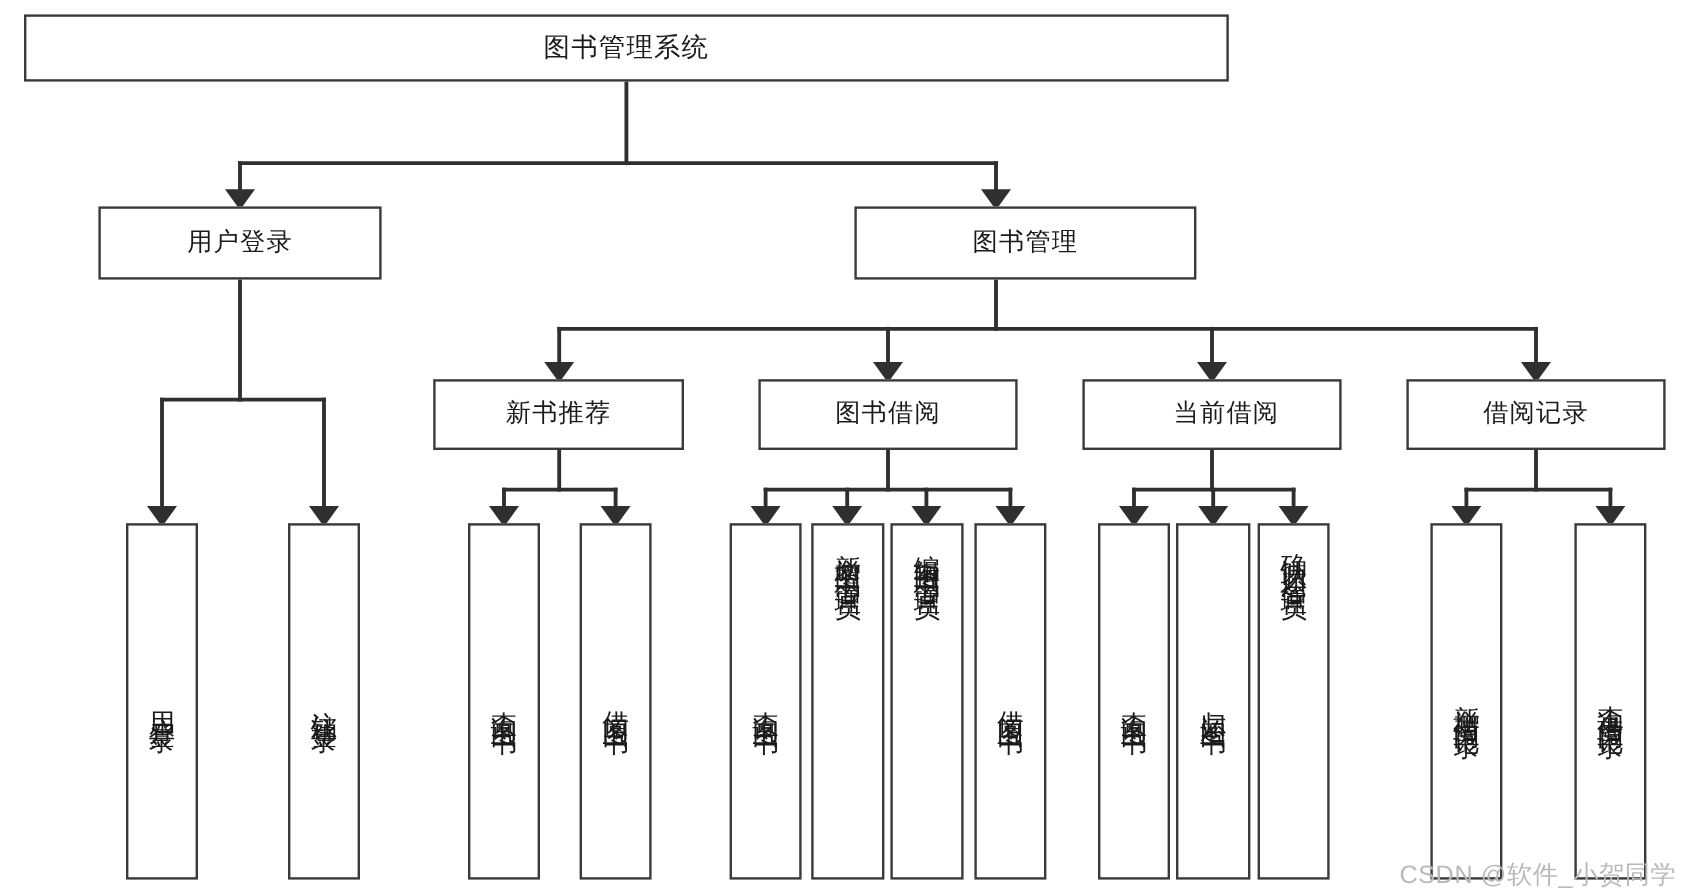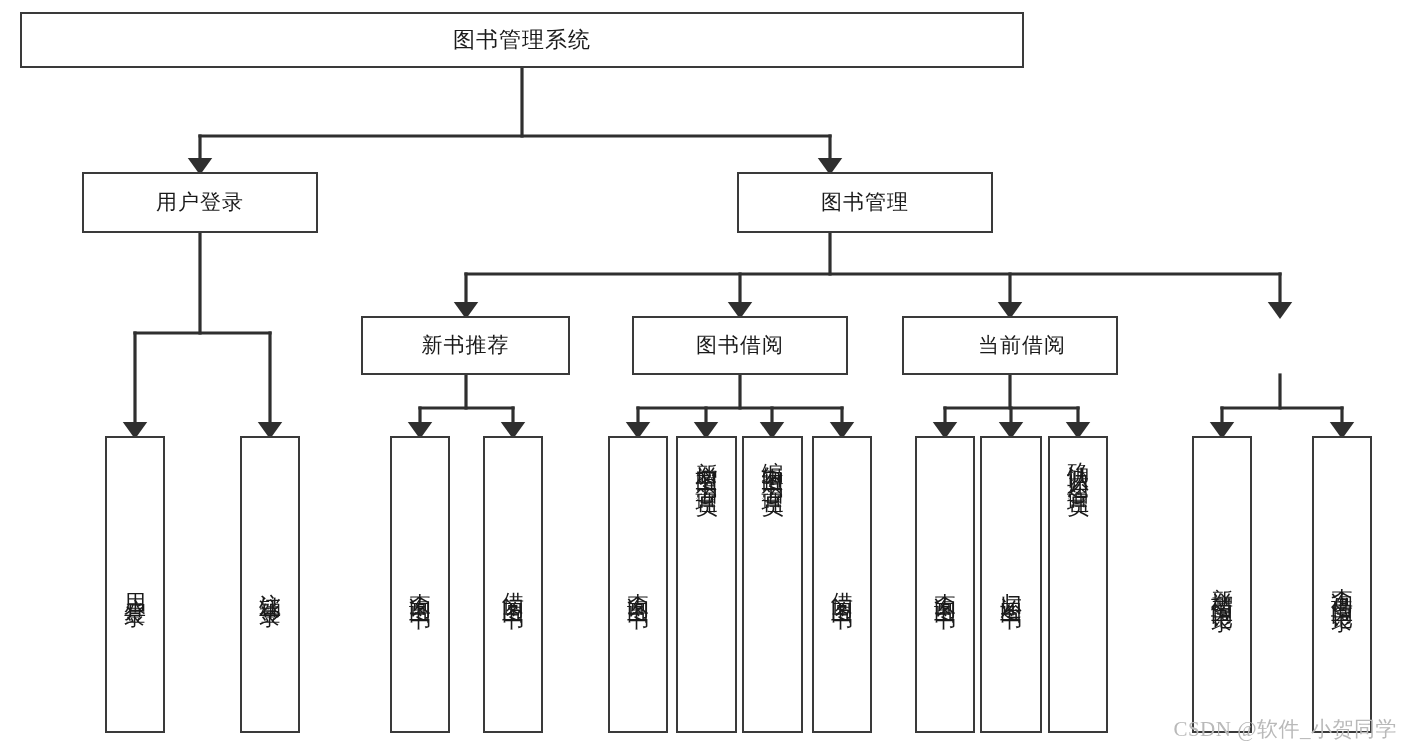--- a/index.html
+++ b/index.html
@@ -9,21 +9,20 @@
   }
   body {
     font-family: "Liberation Sans", "DejaVu Sans", sans-serif;
   }
   #canvas {
     position: relative;
     width: 1405px;
     height: 747px;
     background: #ffffff;
     overflow: hidden;
-    font-family: Liberation Serif, serif;
   }
   svg#edges {
     position: absolute;
     left: 0;
     top: 0;
     width: 1405px;
     height: 747px;
     pointer-events: none;
   }
   .node {
@@ -132,33 +131,36 @@
     </g>
   </svg>
 
   <div class="node horiz root" style="left: 20px; top: 12px; width: 1004px; height: 56px;">
     <span class="lbl">图书管理系统</span>
   </div>
 
   <div class="node horiz" style="left: 82px; top: 172px; width: 236px; height: 61px;">
     <span class="lbl">用户登录</span>
   </div>
-  <div class="node horiz" style="left: 737px; top: 172px; width: 256px; height: 61px;">
+  <div class="node horiz" style="left: 712px; top: 172px; width: 285px; height: 61px;">
     <span class="lbl">图书管理</span>
   </div>
 
   <div class="node horiz" style="left: 361px; top: 316px; width: 209px; height: 59px;">
     <span class="lbl">新书推荐</span>
   </div>
   <div class="node horiz" style="left: 632px; top: 316px; width: 216px; height: 59px;">
     <span class="lbl">图书借阅</span>
   </div>
   <div class="node horiz" style="left: 902px; top: 316px; width: 216px; height: 59px; padding-left: 24px;">
     <span class="lbl">当前借阅</span>
   </div>
+  <div class="node horiz" style="left: 1172px; top: 316px; width: 216px; height: 59px;">
+    <span class="lbl">借阅记录</span>
+  </div>
 
   <div class="node vert mid" style="left: 105px; top: 436px; width: 60px; height: 297px;">
     <span class="lbl">用户登录</span>
   </div>
   <div class="node vert mid" style="left: 240px; top: 436px; width: 60px; height: 297px;">
     <span class="lbl">注销登录</span>
   </div>
 
   <div class="node vert mid" style="left: 390px; top: 436px; width: 60px; height: 297px;">
     <span class="lbl">查询图书</span>

